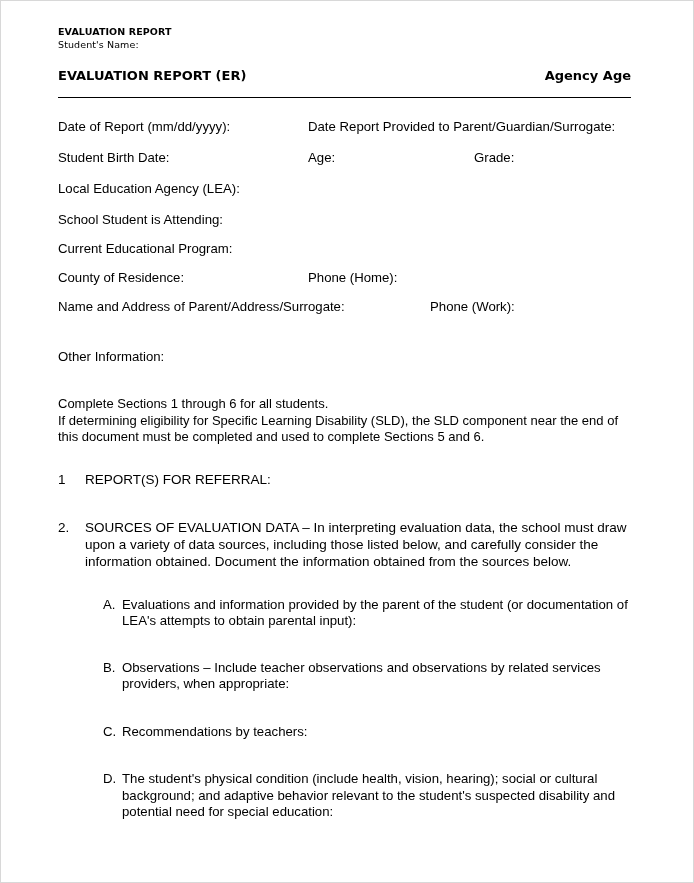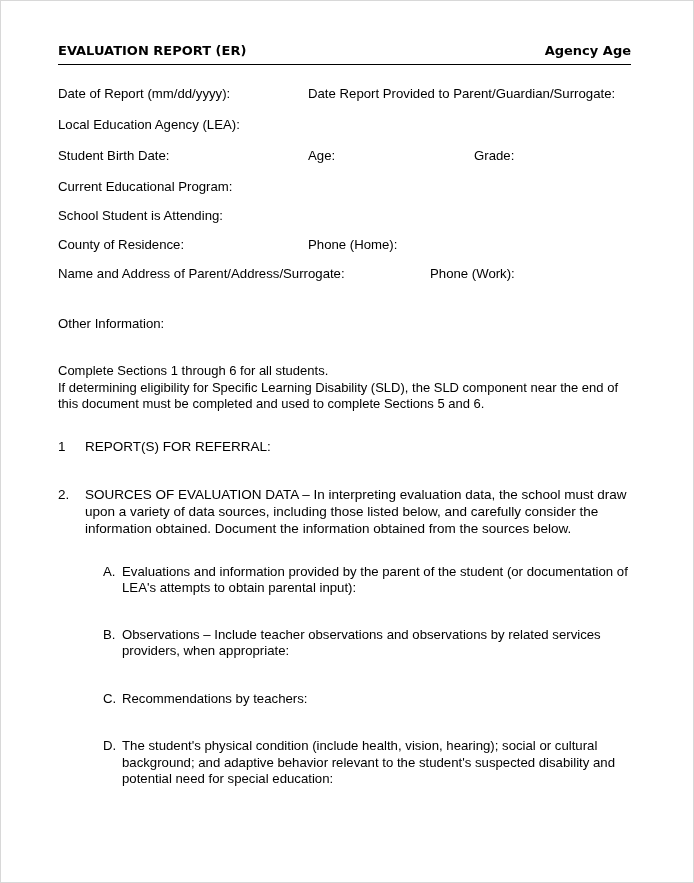--- a/index.html
+++ b/index.html
@@ -58,21 +58,21 @@
 
   
   .title-bar {
     display: flex;
     justify-content: space-between;
     align-items: baseline;
     font-family: "DejaVu Sans", sans-serif;
     font-size: 13px;
     font-weight: bold;
     border-bottom: 1.6px solid #000;
-    padding-bottom: 6px;
+    padding-bottom: 14px;
     margin-top: 17px;
     width: 573px;
   }
 
   
   .form-block {
     margin-top: 21px;
   }
   .row {
     position: relative;
@@ -156,50 +156,54 @@
   }
 </style>
 </head>
 <body>
 
 <div class="page">
   <div class="page-frame"></div>
 
   <div class="content">
 
+    <div class="run-header">
+      <div class="line1">EVALUATION REPORT</div>
+      <div class="line2">Student's Name:</div>
+    </div>
 
     <div class="title-bar">
       <span>EVALUATION REPORT (ER)</span>
       <span>Agency Age</span>
     </div>
 
     <div class="form-block">
 
 
       <div class="row">
         <span class="col-a">Date of Report (mm/dd/yyyy):</span>
         <span class="col-b">Date Report Provided to Parent/Guardian/Surrogate:</span>
-      </div>
-
-      <div class="row">
-        <span class="col-a">Local Education Agency (LEA):</span>
       </div>
 
       <div class="row">
         <span class="col-a">Student Birth Date:</span>
         <span class="col-b">Age:</span>
         <span class="col-c">Grade:</span>
       </div>
 
+      <div class="row">
+        <span class="col-a">Local Education Agency (LEA):</span>
+      </div>
+
+      <div class="row tight">
+        <span class="col-a">School Student is Attending:</span>
+      </div>
+
       <div class="row tight">
         <span class="col-a">Current Educational Program:</span>
-      </div>
-
-      <div class="row tight">
-        <span class="col-a">School Student is Attending:</span>
       </div>
 
       <div class="row tight">
         <span class="col-a">County of Residence:</span>
         <span class="col-b">Phone (Home):</span>
       </div>
 
       <div class="row tight">
         <span class="col-a">Name and Address of Parent/Address/Surrogate:</span>
         <span class="col-d">Phone (Work):</span>

